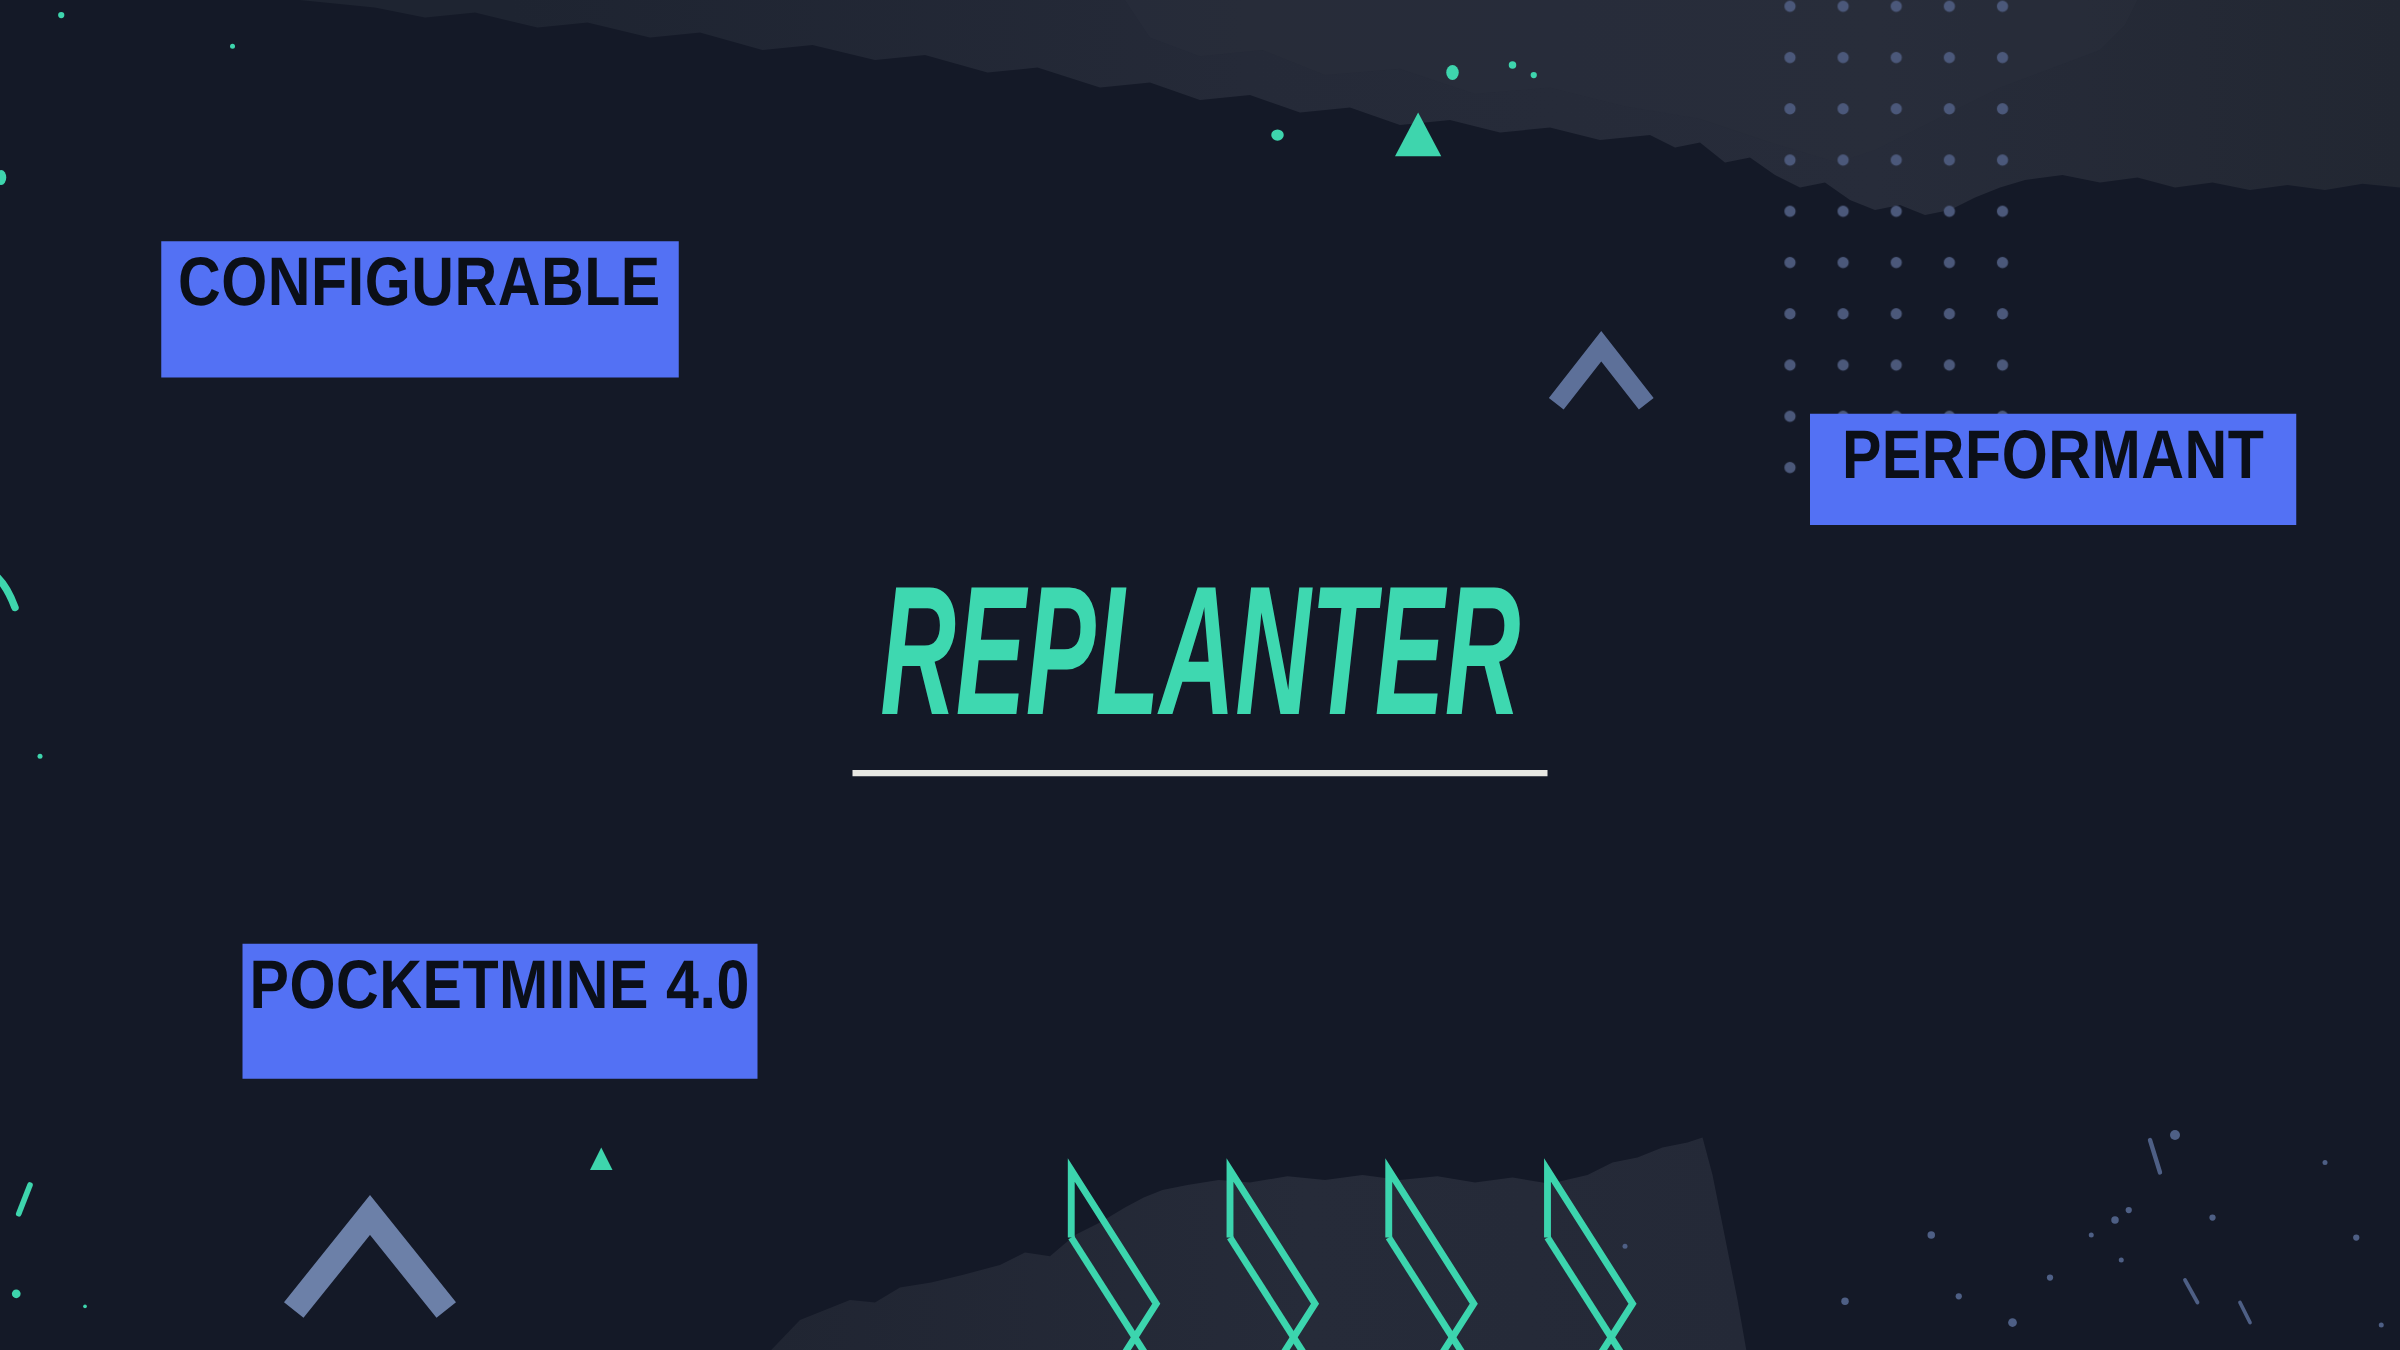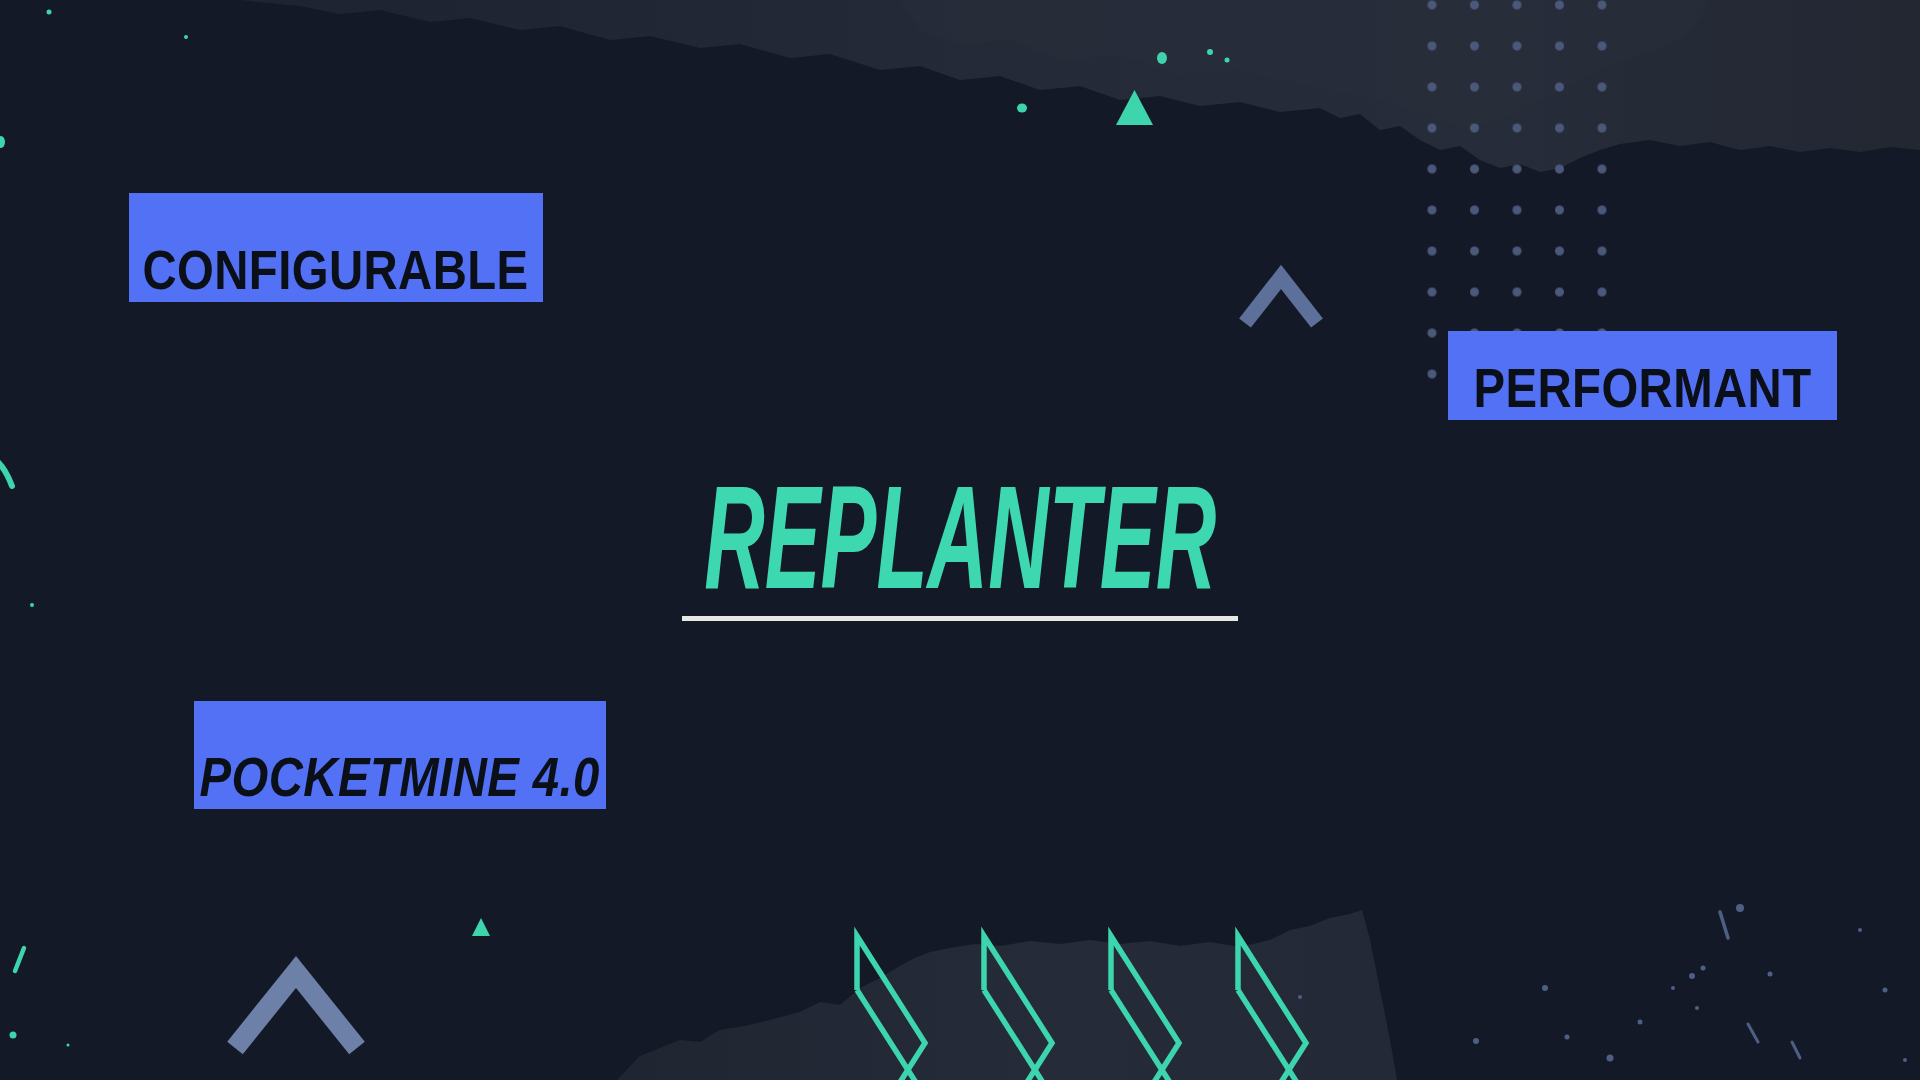--- a/index.html
+++ b/index.html
@@ -3,30 +3,30 @@
 <meta charset="utf-8">
 <style>
   html,body{margin:0;padding:0;background:#0b0e16;}
   .canvas{
     position:relative;width:1920px;height:1080px;overflow:hidden;
     background:#141927;
     font-family:"Liberation Sans", sans-serif;
   }
   .deco-svg{position:absolute;inset:0;width:1920px;height:1080px;display:block;}
   .badge{
-    position:absolute;display:flex;align-items:flex-end;justify-content:center;
+    position:absolute;display:flex;align-items:flex-start;justify-content:center;
     background:#5371F4;color:#0b0f18;font-weight:bold;font-size:55px;
     white-space:nowrap;letter-spacing:0.5px;
   }
   .badge .squeeze{display:inline-block;transform:scaleX(0.86);}
   .badge-configurable{left:129px;top:193px;width:414px;height:109px;}
   .badge-performant{left:1448px;top:331px;width:389px;height:89px;}
-  .badge-pocketmine{left:194px;top:701px;width:412px;height:108px;font-style:italic;}
+  .badge-pocketmine{left:194px;top:755px;width:412px;height:108px;}
   .title{
-    position:absolute;left:0;right:0;top:444px;margin:16px;
+    position:absolute;left:0;right:0;top:444px;margin:0;
     text-align:center;font-style:italic;font-weight:bold;
     font-size:147px;line-height:1.05;color:#3ED8B0;white-space:nowrap;
     letter-spacing:0px;
   }
   .title .squeeze{display:inline-block;transform:scaleX(0.57);}
   .title-underline{
     position:absolute;left:682px;top:616px;width:556px;height:5px;
     background:#E8E8E3;
   }
 </style>

